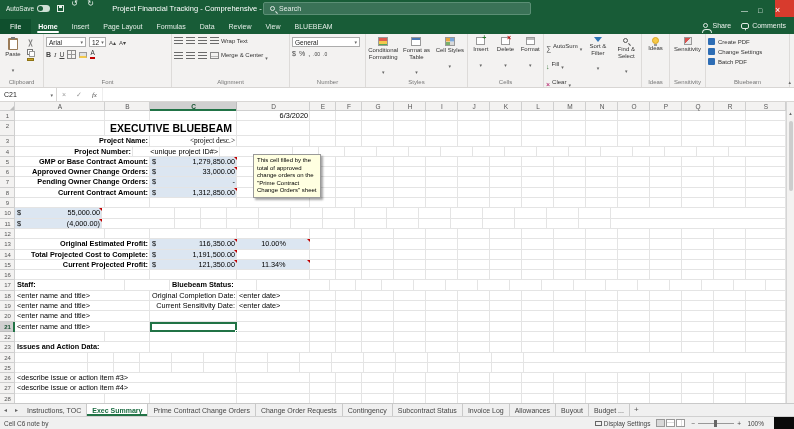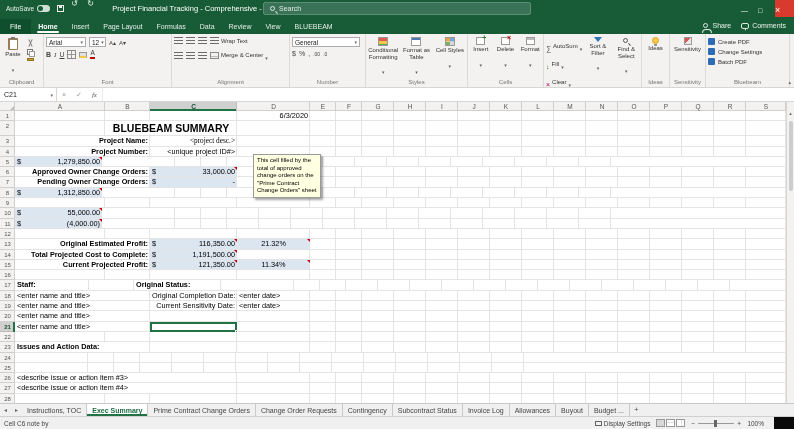--- a/index.html
+++ b/index.html
@@ -490,21 +490,21 @@
           <div class="cell" style="width: 32px;"></div>
           <div class="cell" style="width: 32px;"></div>
           <div class="cell" style="width: 32px;"></div>
           <div class="cell" style="width: 32px;"></div>
           <div class="cell" style="width: 32px;"></div>
           <div class="cell" style="width: 32px; flex: 1 1 auto;"></div>
         </div>
         <div class="row tall">
           <div class="rowhdr">2</div>
           <div class="cell" style="width: 90px;"></div>
-          <div class="cell al-center big" style="width: 132px;">BLUEBEAM SUMMARY</div>
+          <div class="cell al-center big" style="width: 132px;">EXECUTIVE BLUEBEAM</div>
           <div class="cell" style="width: 73px;"></div>
           <div class="cell" style="width: 26px;"></div>
           <div class="cell" style="width: 26px;"></div>
           <div class="cell" style="width: 32px;"></div>
           <div class="cell" style="width: 32px;"></div>
           <div class="cell" style="width: 32px;"></div>
           <div class="cell" style="width: 32px;"></div>
           <div class="cell" style="width: 32px;"></div>
           <div class="cell" style="width: 32px;"></div>
           <div class="cell" style="width: 32px;"></div>
@@ -531,41 +531,42 @@
           <div class="cell" style="width: 32px;"></div>
           <div class="cell" style="width: 32px;"></div>
           <div class="cell" style="width: 32px;"></div>
           <div class="cell" style="width: 32px;"></div>
           <div class="cell" style="width: 32px;"></div>
           <div class="cell" style="width: 32px;"></div>
           <div class="cell" style="width: 32px; flex: 1 1 auto;"></div>
         </div>
         <div class="row">
           <div class="rowhdr">4</div>
-          <div class="cell al-right b" style="width: 135px;">Project Number:</div>
+          <div class="cell al-right b" style="width: 118px;">Project Number:</div>
           <div class="cell al-right" style="width: 87px;">&lt;unique project ID#&gt;</div>
           <div class="cell" style="width: 73px;"></div>
           <div class="cell" style="width: 26px;"></div>
           <div class="cell" style="width: 26px;"></div>
           <div class="cell" style="width: 32px;"></div>
           <div class="cell" style="width: 32px;"></div>
           <div class="cell" style="width: 32px;"></div>
           <div class="cell" style="width: 32px;"></div>
           <div class="cell" style="width: 32px;"></div>
           <div class="cell" style="width: 32px;"></div>
           <div class="cell" style="width: 32px;"></div>
           <div class="cell" style="width: 32px;"></div>
           <div class="cell" style="width: 32px;"></div>
           <div class="cell" style="width: 32px;"></div>
           <div class="cell" style="width: 32px;"></div>
           <div class="cell" style="width: 32px;"></div>
           <div class="cell" style="width: 32px; flex: 1 1 auto;"></div>
         </div>
         <div class="row">
           <div class="rowhdr">5</div>
+          <div class="cell al-right b" style="width: 135px;">GMP or Base Contract Amount:</div>
           <div class="cell fill note money" style="width: 87px;">
             <span>$</span>
             <span>1,279,850.00</span>
           </div>
           <div class="cell" style="width: 73px;"></div>
           <div class="cell" style="width: 26px;"></div>
           <div class="cell" style="width: 26px;"></div>
           <div class="cell" style="width: 32px;"></div>
           <div class="cell" style="width: 32px;"></div>
           <div class="cell" style="width: 32px;"></div>
@@ -623,20 +624,21 @@
           <div class="cell" style="width: 32px;"></div>
           <div class="cell" style="width: 32px;"></div>
           <div class="cell" style="width: 32px;"></div>
           <div class="cell" style="width: 32px;"></div>
           <div class="cell" style="width: 32px;"></div>
           <div class="cell" style="width: 32px;"></div>
           <div class="cell" style="width: 32px; flex: 1 1 auto;"></div>
         </div>
         <div class="row">
           <div class="rowhdr">8</div>
+          <div class="cell al-right b" style="width: 135px;">Current Contract Amount:</div>
           <div class="cell fill note money" style="width: 87px;">
             <span>$</span>
             <span>1,312,850.00</span>
           </div>
           <div class="cell" style="width: 73px;"></div>
           <div class="cell" style="width: 26px;"></div>
           <div class="cell" style="width: 26px;"></div>
           <div class="cell" style="width: 32px;"></div>
           <div class="cell" style="width: 32px;"></div>
           <div class="cell" style="width: 32px;"></div>
@@ -741,21 +743,21 @@
           <div class="cell" style="width: 32px;"></div>
           <div class="cell" style="width: 32px; flex: 1 1 auto;"></div>
         </div>
         <div class="row">
           <div class="rowhdr">13</div>
           <div class="cell al-right b" style="width: 135px;">Original Estimated Profit:</div>
           <div class="cell fill note money" style="width: 87px;">
             <span>$</span>
             <span>116,350.00</span>
           </div>
-          <div class="cell al-center fill note" style="width: 73px;">21.32%</div>
+          <div class="cell al-center fill note" style="width: 73px;">10.00%</div>
           <div class="cell" style="width: 26px;"></div>
           <div class="cell" style="width: 26px;"></div>
           <div class="cell" style="width: 32px;"></div>
           <div class="cell" style="width: 32px;"></div>
           <div class="cell" style="width: 32px;"></div>
           <div class="cell" style="width: 32px;"></div>
           <div class="cell" style="width: 32px;"></div>
           <div class="cell" style="width: 32px;"></div>
           <div class="cell" style="width: 32px;"></div>
           <div class="cell" style="width: 32px;"></div>
@@ -830,23 +832,23 @@
           <div class="cell" style="width: 32px;"></div>
           <div class="cell" style="width: 32px;"></div>
           <div class="cell" style="width: 32px;"></div>
           <div class="cell" style="width: 32px;"></div>
           <div class="cell" style="width: 32px;"></div>
           <div class="cell" style="width: 32px;"></div>
           <div class="cell" style="width: 32px; flex: 1 1 auto;"></div>
         </div>
         <div class="row">
           <div class="rowhdr">17</div>
-          <div class="cell b" style="width: 74px;">Staff:</div>
+          <div class="cell b" style="width: 110px;">Staff:</div>
           <div class="cell" style="width: 45px;"></div>
-          <div class="cell b" style="width: 87px;">Original Status:</div>
+          <div class="cell b" style="width: 87px;">Bluebeam Status:</div>
           <div class="cell" style="width: 73px;"></div>
           <div class="cell" style="width: 26px;"></div>
           <div class="cell" style="width: 26px;"></div>
           <div class="cell" style="width: 32px;"></div>
           <div class="cell" style="width: 32px;"></div>
           <div class="cell" style="width: 32px;"></div>
           <div class="cell" style="width: 32px;"></div>
           <div class="cell" style="width: 32px;"></div>
           <div class="cell" style="width: 32px;"></div>
           <div class="cell" style="width: 32px;"></div>

